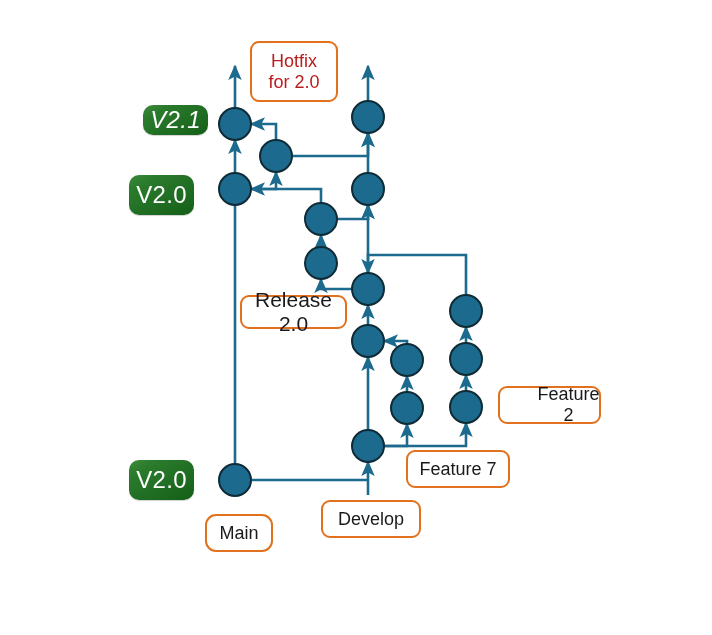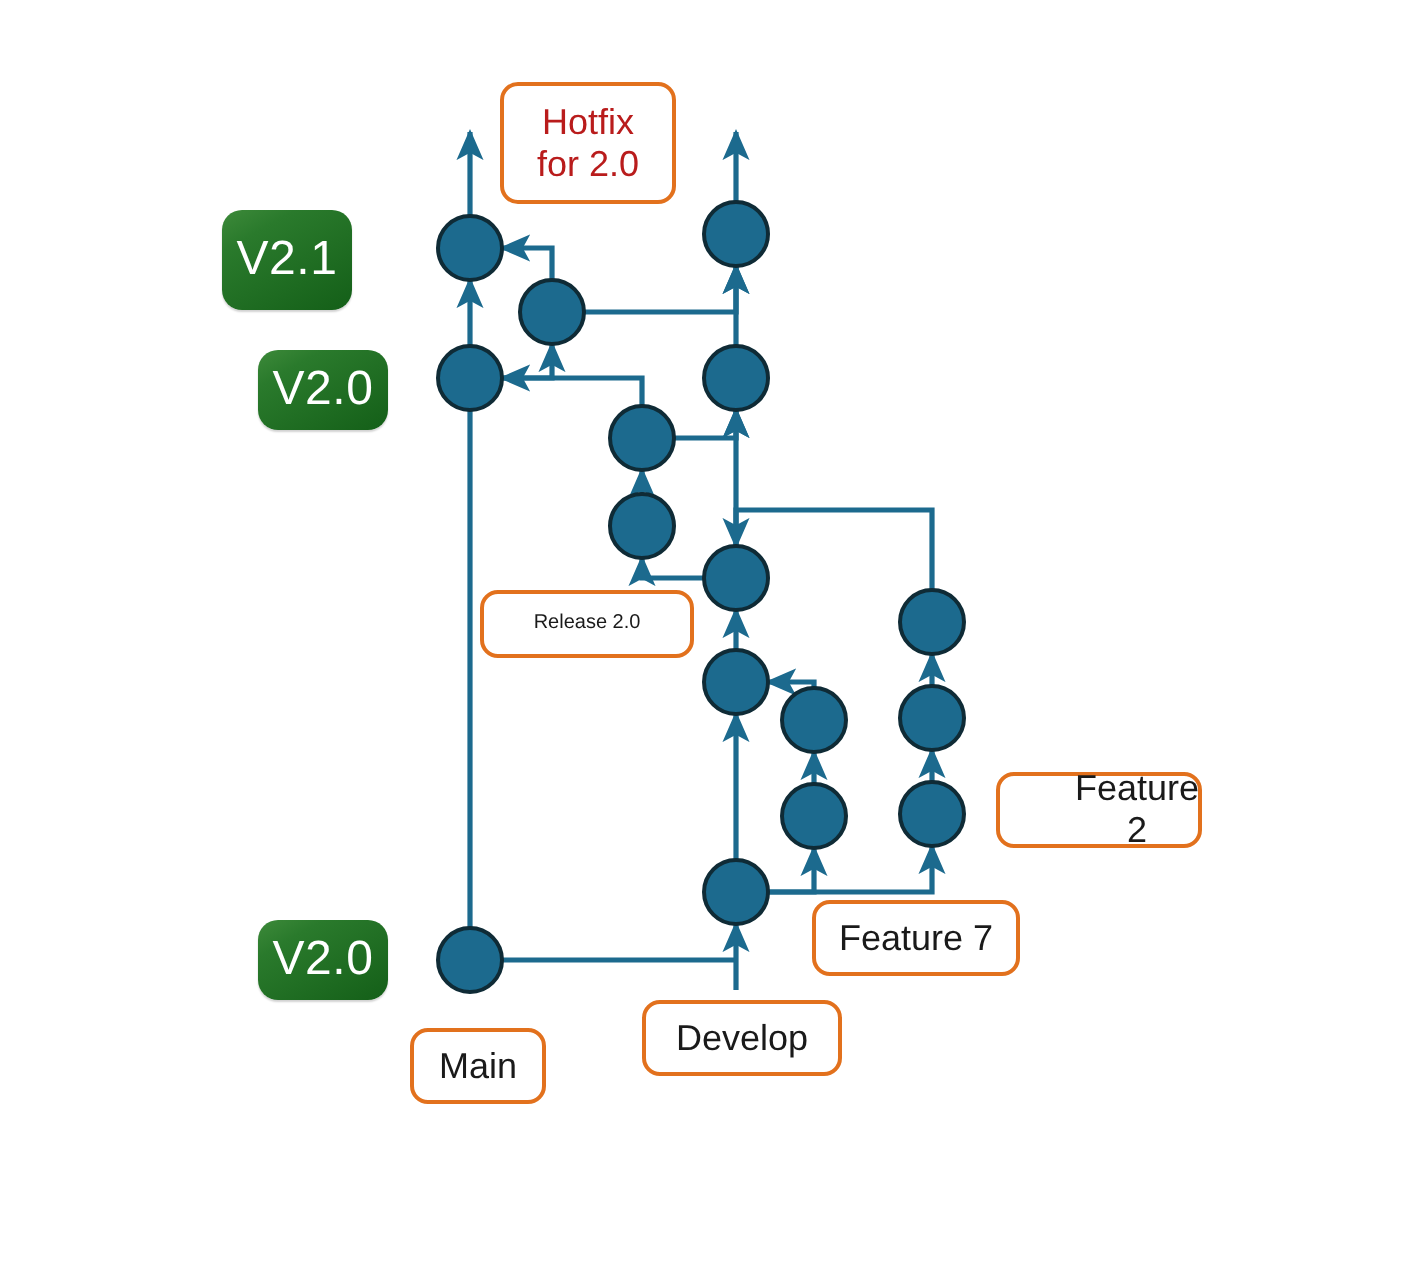--- a/index.html
+++ b/index.html
@@ -64,26 +64,26 @@
         <circle cx="368" cy="117" r="16" fill="#1C6A8E" stroke="#0F2B36" stroke-width="2"></circle>
         <circle cx="407" cy="408" r="16" fill="#1C6A8E" stroke="#0F2B36" stroke-width="2"></circle>
         <circle cx="407" cy="360" r="16" fill="#1C6A8E" stroke="#0F2B36" stroke-width="2"></circle>
         <circle cx="466" cy="407" r="16" fill="#1C6A8E" stroke="#0F2B36" stroke-width="2"></circle>
         <circle cx="466" cy="359" r="16" fill="#1C6A8E" stroke="#0F2B36" stroke-width="2"></circle>
         <circle cx="466" cy="311" r="16" fill="#1C6A8E" stroke="#0F2B36" stroke-width="2"></circle>
       </g>
   </svg>
 
   <div id="badge-layer">
-      <div class="ver-badge" style="left: 111px; top: 105px; width: 65px; height: 50px; color: rgb(255, 255, 255); background: linear-gradient(150deg, rgb(61, 138, 58) 0%, rgb(42, 122, 44) 24%, rgb(20, 95, 24) 100%);">V2.1</div>
+      <div class="ver-badge" style="left: 143px; top: 105px; width: 65px; height: 30px; color: rgb(255, 255, 255); background: linear-gradient(150deg, rgb(61, 138, 58) 0%, rgb(42, 122, 44) 24%, rgb(20, 95, 24) 100%); font-style: italic;">V2.1</div>
       <div class="ver-badge" style="left: 129px; top: 175px; width: 65px; height: 40px; color: rgb(255, 255, 255); background: linear-gradient(150deg, rgb(61, 138, 58) 0%, rgb(42, 122, 44) 24%, rgb(20, 95, 24) 100%);">V2.0</div>
       <div class="ver-badge" style="left: 129px; top: 460px; width: 65px; height: 40px; color: rgb(255, 255, 255); background: linear-gradient(150deg, rgb(61, 138, 58) 0%, rgb(42, 122, 44) 24%, rgb(20, 95, 24) 100%);">V2.0</div>
     </div>
   <div id="label-layer">
       <div class="tag-box" style="left: 250px; top: 41px; width: 88px; height: 61px; font-size: 18px; border-color: rgb(226, 113, 29); color: #b91c1c;">Hotfix
 for 2.0</div>
-      <div class="tag-box" style="left: 240px; top: 295px; width: 107px; height: 34px; font-size: 10px; border-color: rgb(226, 113, 29); color: rgb(26, 26, 26);">Release 2.0</div>
+      <div class="tag-box" style="left: 240px; top: 295px; width: 107px; height: 34px; font-size: 21px; border-color: rgb(226, 113, 29); color: rgb(26, 26, 26);">Release 2.0</div>
       <div class="tag-box" style="left: 498px; top: 386px; width: 103px; height: 38px; font-size: 18px; border-color: rgb(226, 113, 29); color: rgb(26, 26, 26); padding-left: 44px;">Feature 2</div>
       <div class="tag-box" style="left: 406px; top: 450px; width: 104px; height: 38px; font-size: 18px; border-color: rgb(226, 113, 29); color: rgb(26, 26, 26);">Feature 7</div>
-      <div class="tag-box" style="left: 205px; top: 514px; width: 68px; height: 38px; font-size: 18px; border-color: rgb(226, 113, 29); color: rgb(26, 26, 26);">Main</div>
+      <div class="tag-box" style="left: 205px; top: 514px; width: 68px; height: 38px; font-size: 18px; border-color: rgb(226, 113, 29); color: rgb(26, 26, 26); border-radius: 11px;">Main</div>
       <div class="tag-box" style="left: 321px; top: 500px; width: 100px; height: 38px; font-size: 18px; border-color: rgb(226, 113, 29); color: rgb(26, 26, 26);">Develop</div>
     </div>
 </div>
 
 </body></html>

